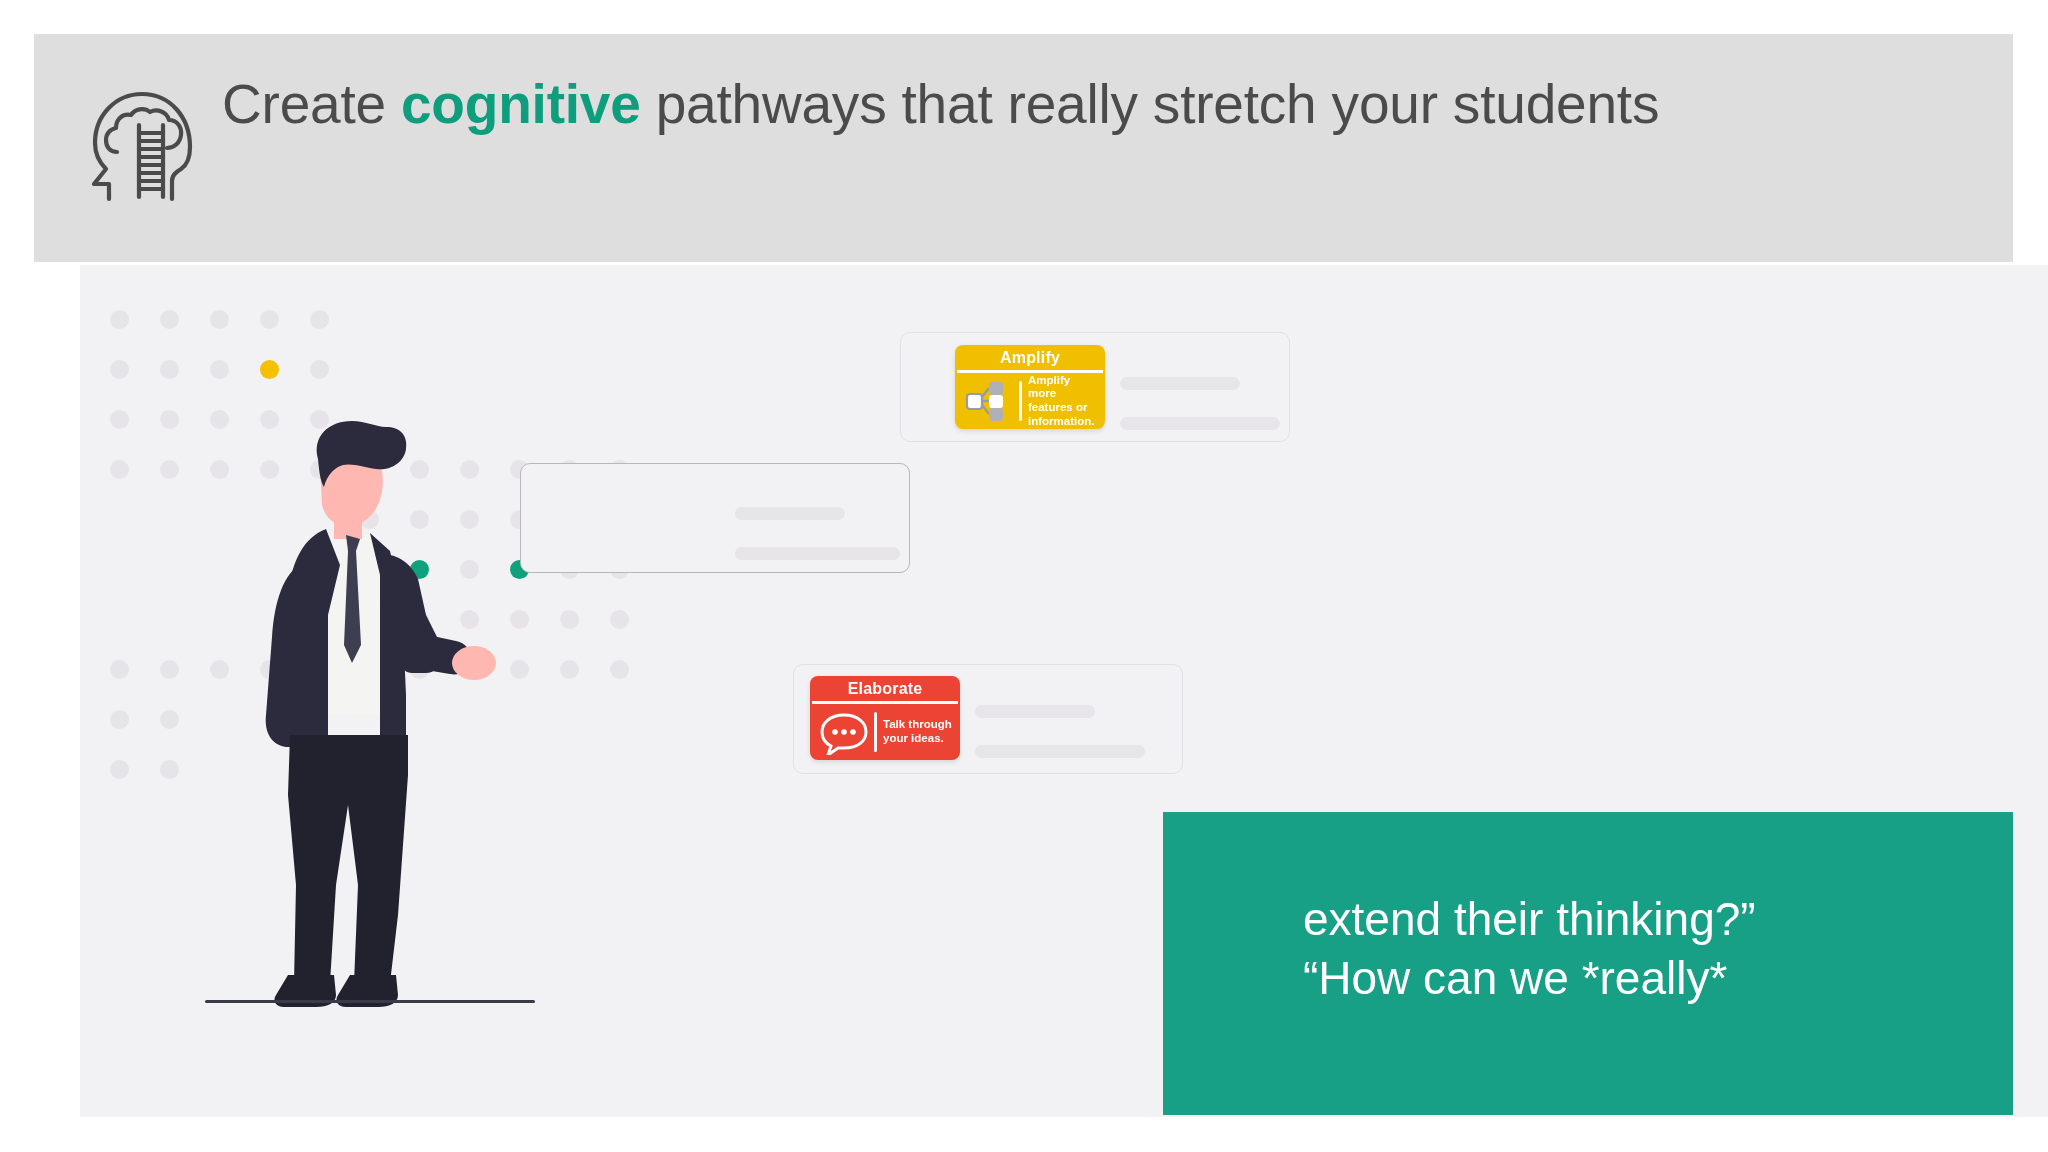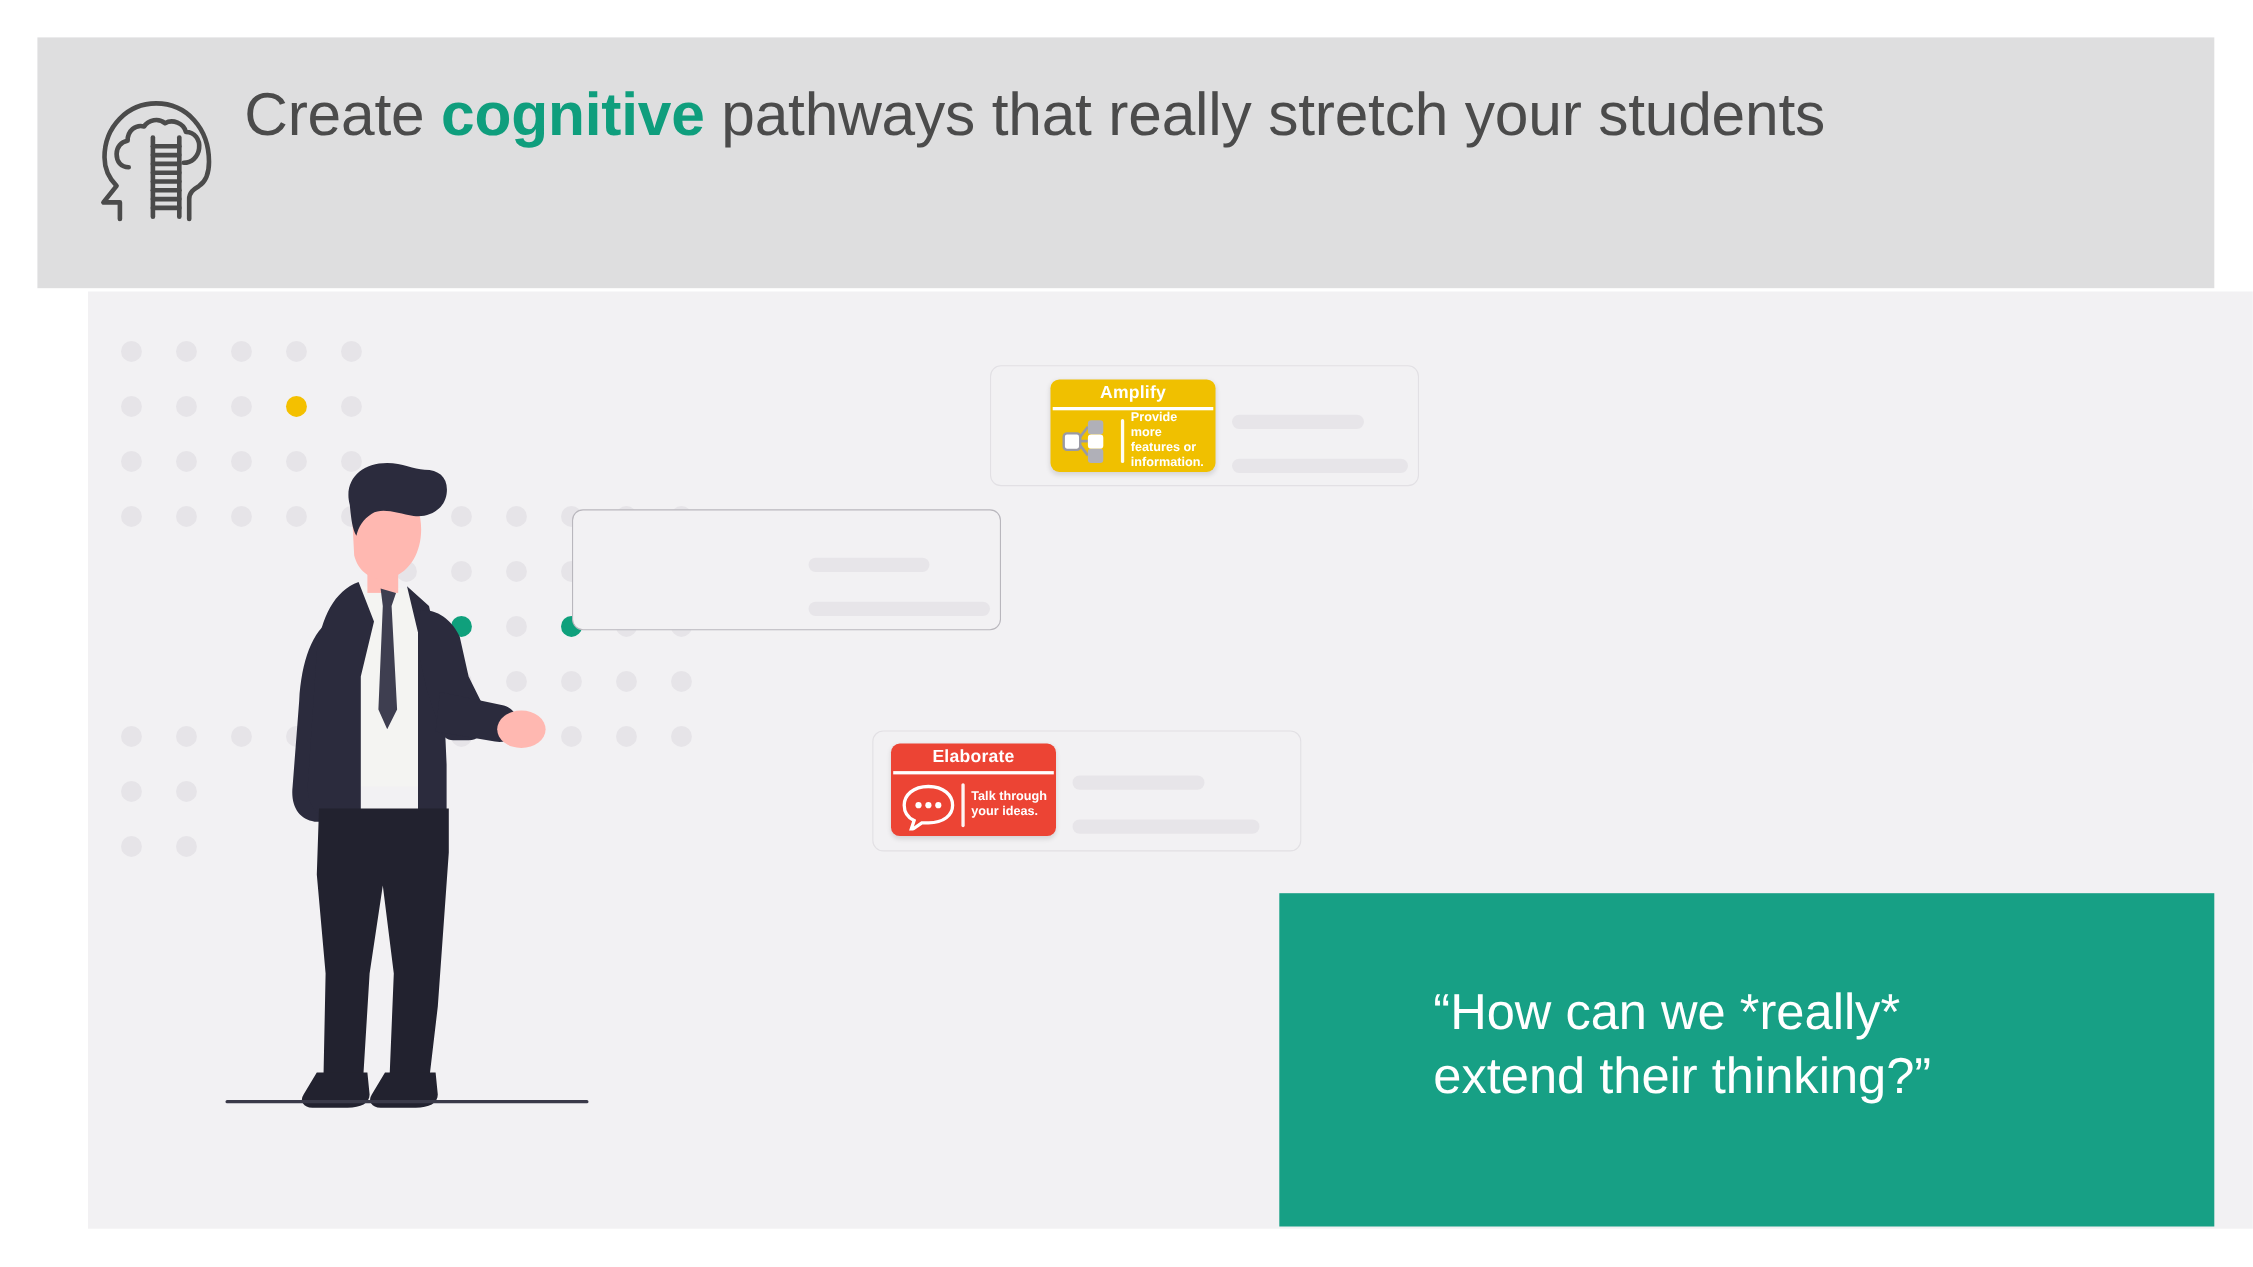--- a/index.html
+++ b/index.html
@@ -348,21 +348,21 @@
                 <path d="M18 23 L28 23"></path>
                 <path d="M18 23 L28 36"></path>
             </g>
             <rect x="6" y="16" width="15" height="15" rx="3" fill="#ffffff" stroke="#9a9aa4" stroke-width="2.2"></rect>
             <rect x="28" y="4" width="14" height="13" rx="3" fill="#b0b0b8"></rect>
             <rect x="28" y="17" width="14" height="13" rx="3" fill="#ffffff"></rect>
             <rect x="28" y="30" width="14" height="13" rx="3" fill="#b0b0b8"></rect>
           </svg>
         </div>
         <div class="mc-divider"></div>
-        <div class="mc-desc">Provide more features or information.</div>
+        <div class="mc-desc">Amplify more features or information.</div>
       </div>
     </div>
 
     <div class="skel" style="left:1040px; top:112px; width:120px;"></div>
     <div class="skel" style="left:1040px; top:152px; width:160px;"></div>
 
     <div class="card-row prominent" style="left:440px; top:198px; width:390px; height:110px;"></div>
 
 
     <div class="skel" style="left:655px; top:242px; width:110px;"></div>
@@ -387,18 +387,18 @@
       </div>
     </div>
 
     <div class="skel" style="left:895px; top:440px; width:120px;"></div>
     <div class="skel" style="left:895px; top:480px; width:170px;"></div>
 
   </div>
 
   <div class="quote-panel">
     <div class="quote-text">
+      <div>extend their thinking?”</div>
       <div>“How can we *really*</div>
-      <div>extend their thinking?”</div>
     </div>
   </div>
 
 </div>
 
 </body></html>

